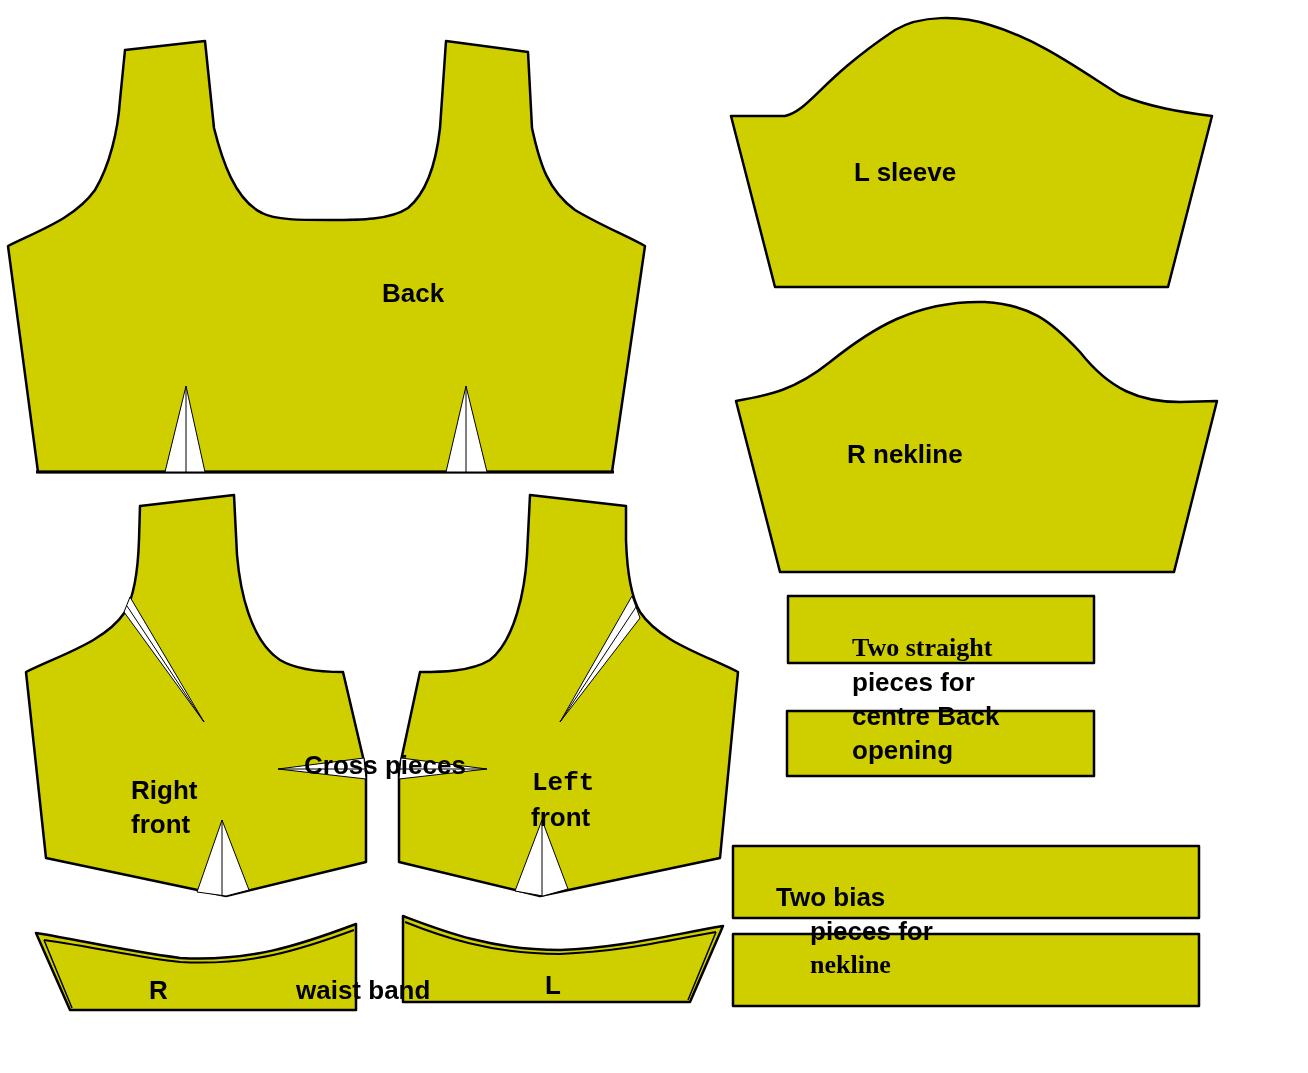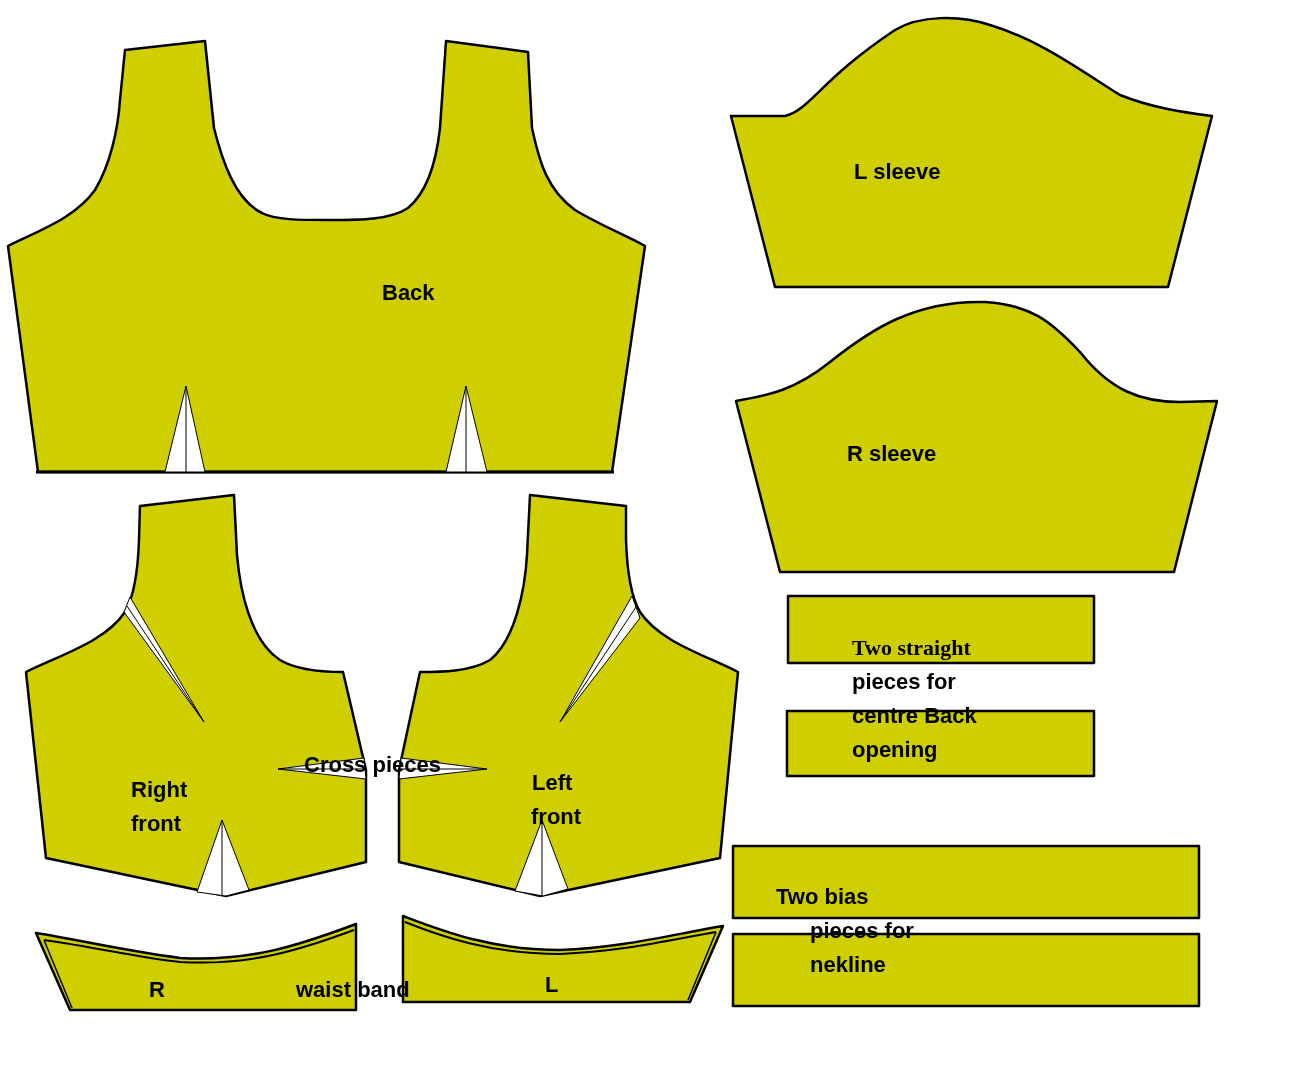--- a/index.html
+++ b/index.html
@@ -6,21 +6,21 @@
     body { width: 1308px; height: 1073px; position: relative; overflow: hidden; }
     svg#pattern { position: absolute; left: 0; top: 0; }
     .piece { fill: #cfcf00; stroke: #000; stroke-width: 2.5; stroke-linejoin: round; }
     .dart { fill: #ffffff; stroke: #000; stroke-width: 1; }
     .dart-line { stroke: #000; stroke-width: 1; fill: none; }
     .edge { stroke: #000; stroke-width: 3; fill: none; }
     .lbl {
       position: absolute;
       font-family: "Liberation Sans", sans-serif;
       font-weight: bold;
-      font-size: 22px;
+      font-size: 26px;
       line-height: 34px;
       color: #000;
       white-space: pre;
     }
     .lbl-plain { font-weight: bold; font-stretch: condensed; }
   </style>
 </head>
 <body>
 
 <svg id="pattern" width="1308" height="1073" viewBox="0 0 1308 1073">
@@ -149,34 +149,34 @@
       C 440 930, 490 950, 560 950
       C 620 948, 670 935, 723 926
       L 690 1002 Z"></path>
     <path class="dart-line" d="M 405 922 C 440 936, 490 954, 560 954 C 620 952, 670 940, 716 932" style="stroke-width:2"></path>
     <path class="dart-line" d="M 716 932 L 688 1000" style="stroke-width:1.5"></path>
   </g>
 </svg>
 
 <div class="lbl" style="left:382px; top:276px;">Back</div>
 <div class="lbl" style="left:854px; top:155px;">L sleeve</div>
-<div class="lbl" style="left:847px; top:437px;">R sleeve</div>
+<div class="lbl" style="left:847px; top:437px;">R nekline</div>
 
 <div class="lbl" style="left:131px; top:773px;">Right</div>
 <div class="lbl" style="left:131px; top:807px;">front</div>
 
-<div class="lbl" style="left:532px; top:766px;">Left</div>
+<div class="lbl" style="left:532px; top:766px;font-family:Liberation Mono, monospace;">Left</div>
 <div class="lbl" style="left:531px; top:800px;">front</div>
 
 <div class="lbl" style="left:304px; top:708px;margin-top:40px;">Cross pieces</div>
 
 <div class="lbl" style="left:852px; top:631px;font-family:Liberation Serif, serif;">Two straight</div>
 <div class="lbl" style="left:852px; top:665px;">pieces for</div>
 <div class="lbl" style="left:852px; top:699px;">centre Back</div>
 <div class="lbl" style="left:852px; top:733px;">opening</div>
 
 <div class="lbl" style="left:776px; top:880px;">Two bias</div>
 <div class="lbl" style="left:810px; top:914px;">pieces for</div>
-<div class="lbl" style="left:810px; top:948px;">nekline</div>
+<div class="lbl" style="left:810px; top:948px;font-family:Liberation Serif, serif;">nekline</div>
 
 <div class="lbl" style="left:149px; top:973px;">R</div>
 <div class="lbl lbl-plain" style="left:296px; top:973px;">waist band</div>
 <div class="lbl" style="left:545px; top:968px;">L</div>
 
 </body></html>

